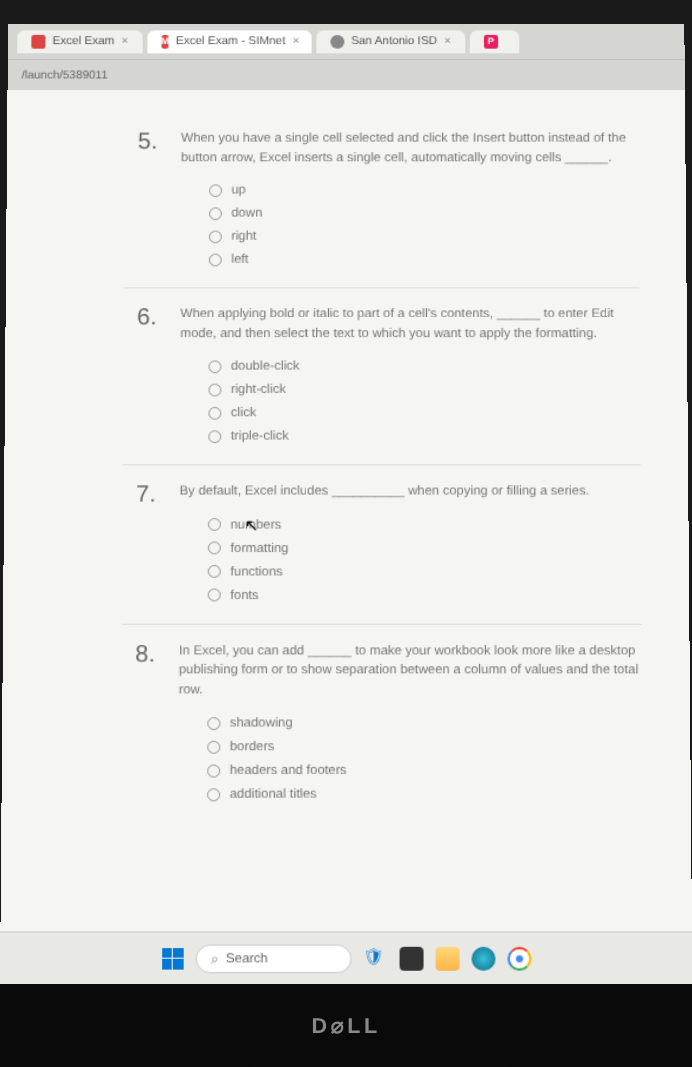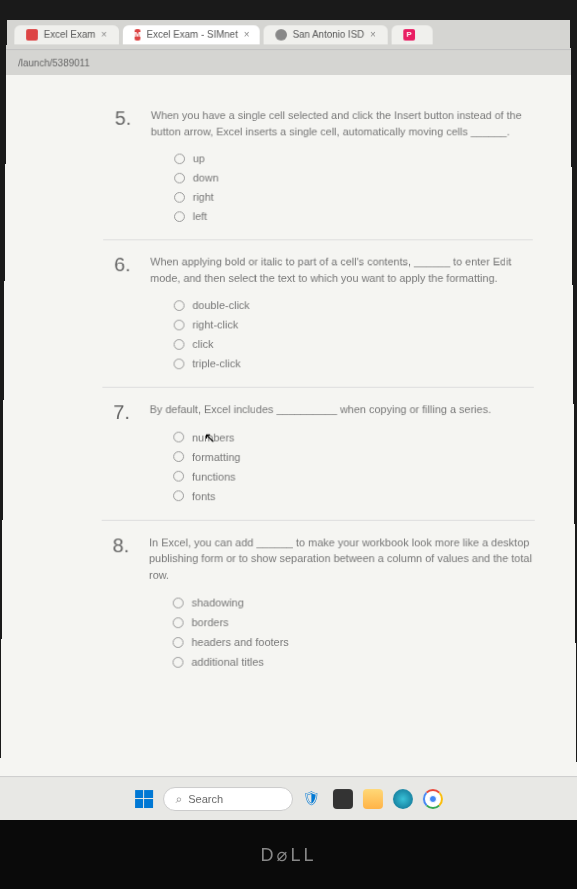--- a/index.html
+++ b/index.html
@@ -152,21 +152,21 @@
       height: 69px;
       background: #0a0a0a;
       display: flex;
       align-items: center;
       justify-content: center;
     }
     .dell-logo {
       color: #888;
       font-size: 18px;
       letter-spacing: 3px;
-      font-weight: 400;
+      font-weight: 700;
     }
     .cursor {
       position: absolute;
       font-size: 14px;
       color: #000;
       pointer-events: none;
     }
   </style>
 </head>
 <body>

